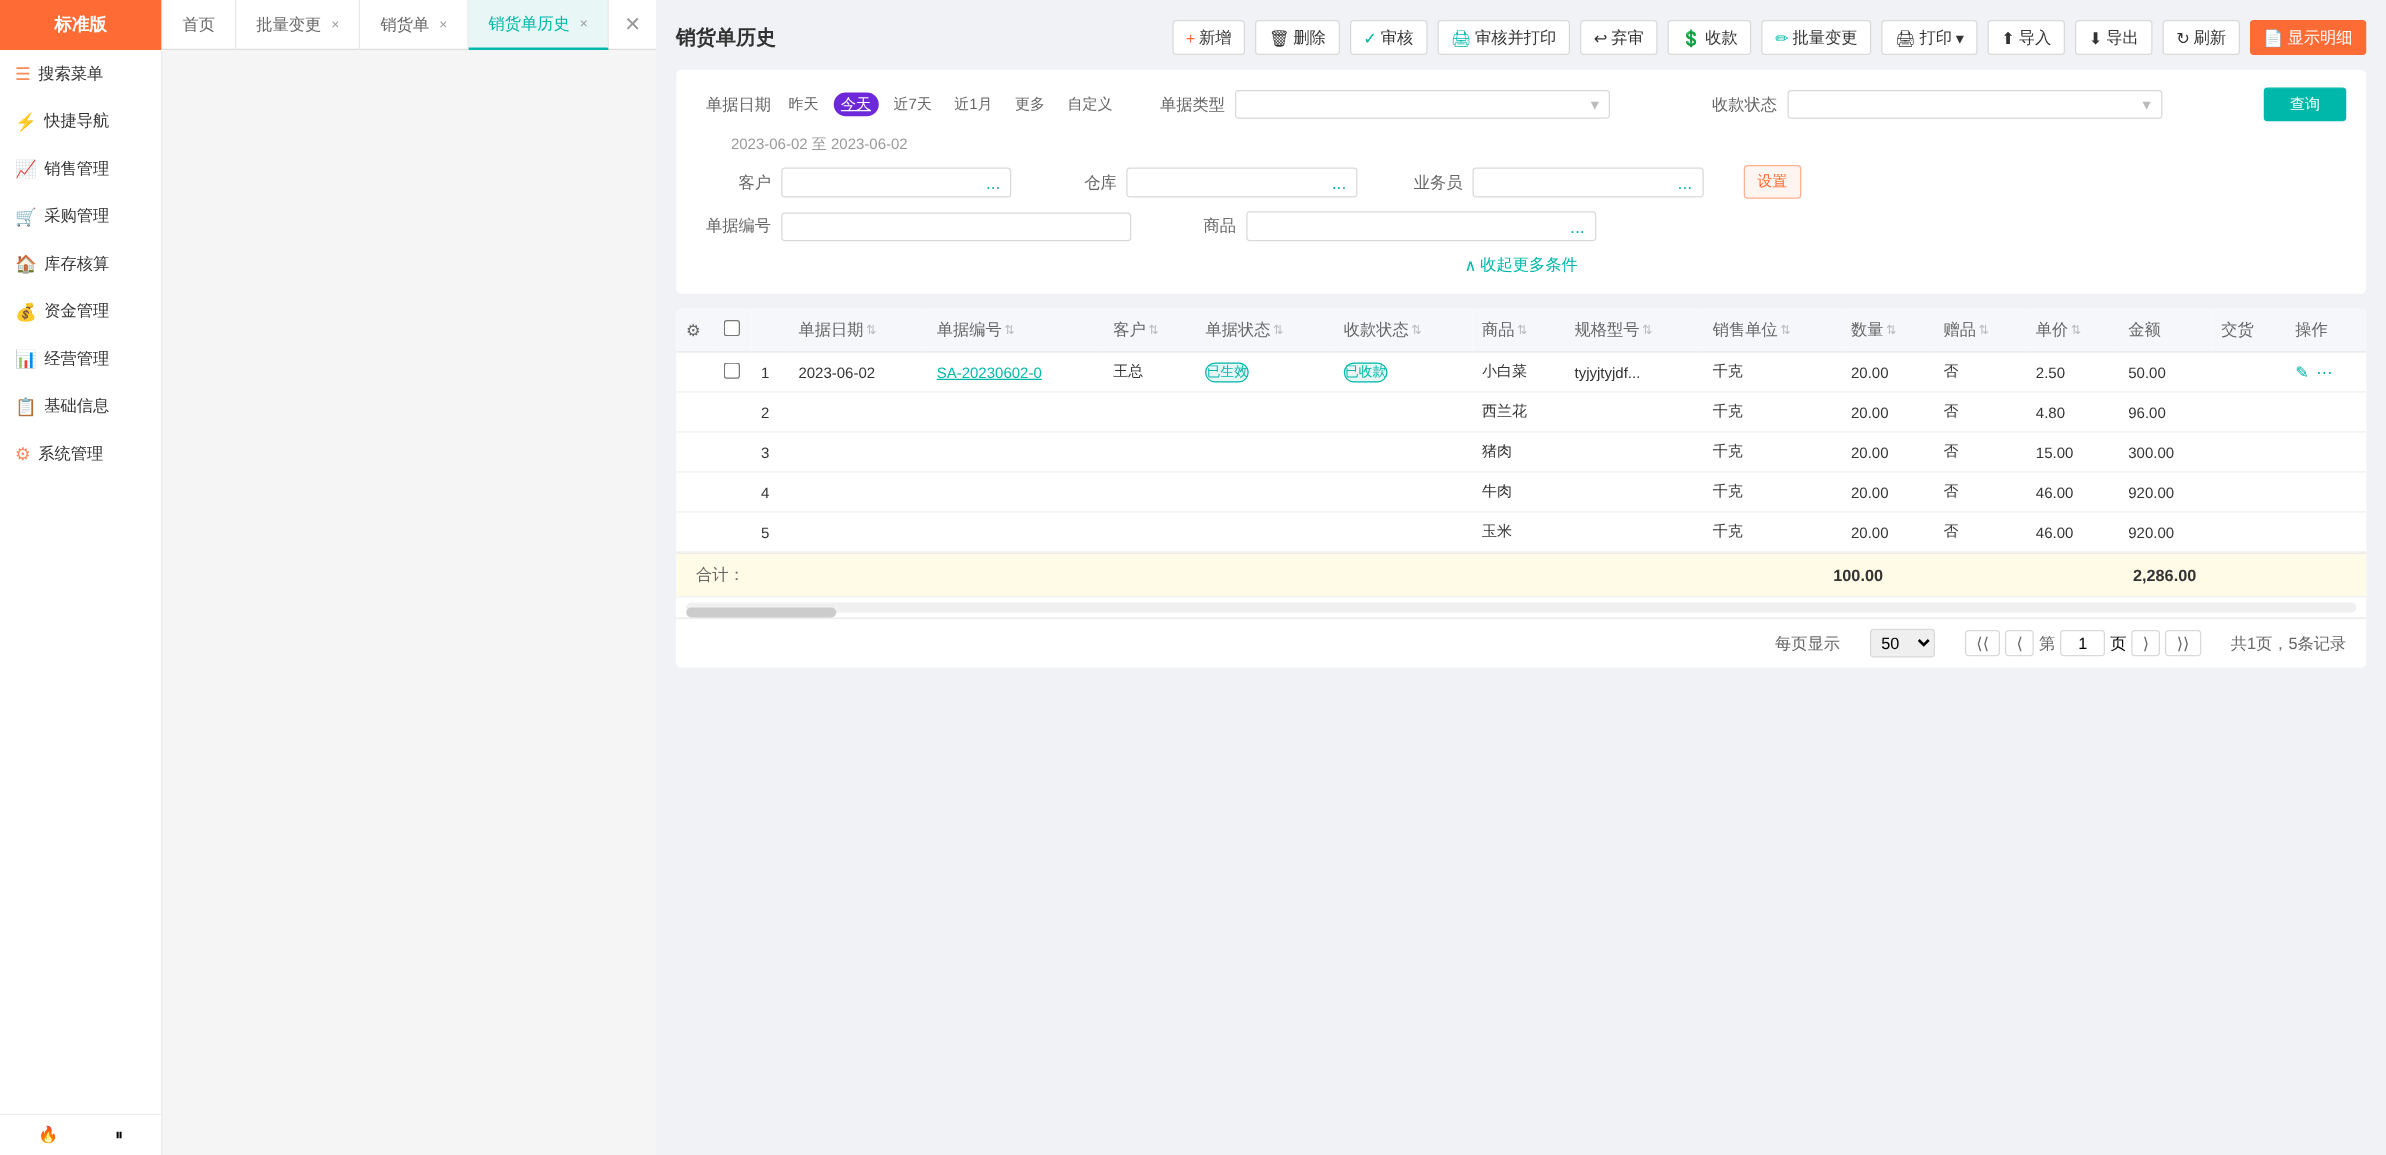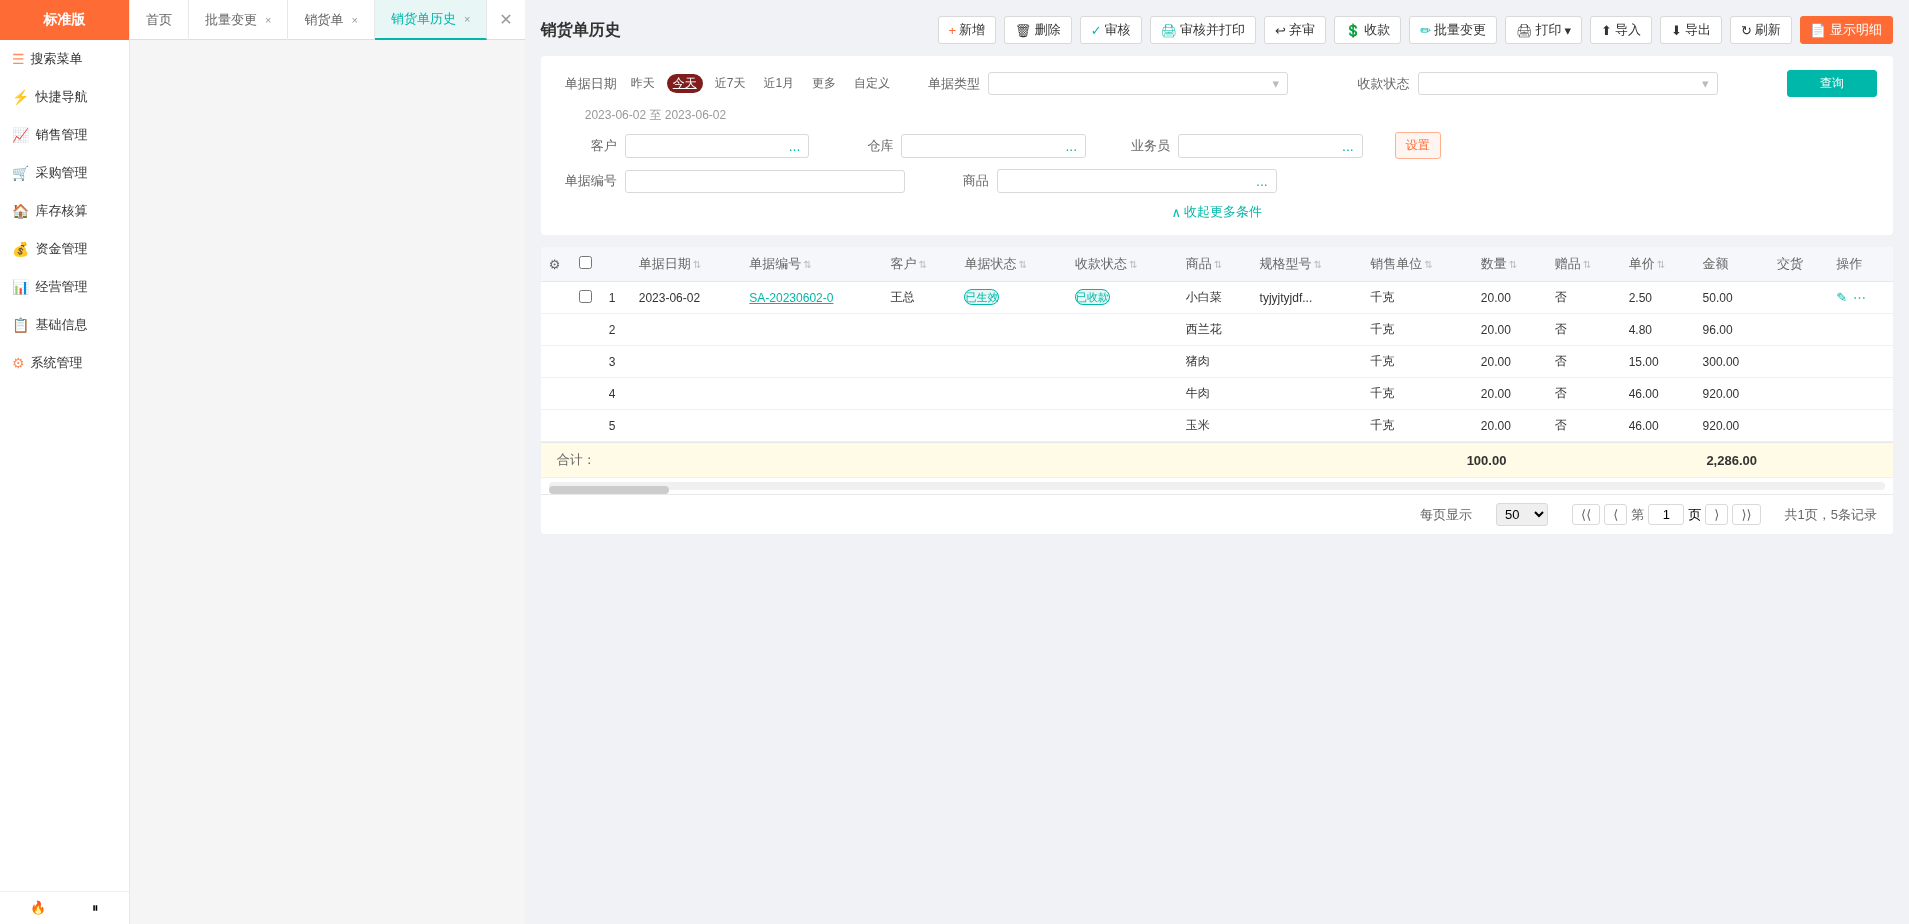--- a/index.html
+++ b/index.html
@@ -19,31 +19,31 @@
     .tab-bar { height: 40px; background: #fff; border-bottom: 1px solid #ddd; display: flex; align-items: center; padding-left: 0; }
     .tab-item { height: 40px; padding: 0 16px; display: flex; align-items: center; gap: 6px; cursor: pointer; color: #666; border-right: 1px solid #e8e8e8; font-size: 13px; }
     .tab-item.active { background: #e8f7f6; color: #00b8a9; border-bottom: 2px solid #00b8a9; }
     .tab-close { font-size: 11px; color: #999; cursor: pointer; margin-left: 2px; }
 
     
     .page-header { display: flex; align-items: center; justify-content: space-between; margin-bottom: 12px; }
     .page-title { font-size: 16px; font-weight: bold; color: #333; }
     .toolbar { display: flex; gap: 8px; align-items: center; flex-wrap: wrap; }
     .btn { padding: 4px 10px; border: 1px solid #d9d9d9; background: #fff; border-radius: 3px; cursor: pointer; color: #333; font-size: 12px; display: flex; align-items: center; gap: 3px; }
-    .btn-teal { background: #00b8a9; color: #fff; border-color: #00b8a9; padding: 4px 32px; }
+    .btn-teal { background: #00b8a9; color: #fff; border-color: #00b8a9; padding: 4px 20px; }
 
     
     .filter-panel { background: #fff; border-radius: 4px; padding: 14px 16px; margin-bottom: 12px; }
     .filter-row { display: flex; gap: 24px; margin-bottom: 10px; align-items: center; }
     .filter-item { display: flex; align-items: center; gap: 8px; }
     .filter-label { color: #666; white-space: nowrap; min-width: 60px; text-align: right; }
     .filter-input { border: 1px solid #d9d9d9; border-radius: 3px; padding: 3px 8px; min-width: 180px; color: #333; outline: none; }
     .date-quick { display: flex; gap: 6px; align-items: center; }
     .date-tag { padding: 1px 6px; border-radius: 3px; cursor: pointer; color: #666; font-size: 12px; }
-    .date-tag.active { background: #7f1d1d; color: #fff; border-radius: 10px; text-decoration: underline; }
+    .date-tag.active { background: #6d28d9; color: #fff; border-radius: 10px; text-decoration: underline; }
     .filter-dots { color: #00b8a9; cursor: pointer; font-size: 14px; }
     .collapse-btn { color: #00b8a9; cursor: pointer; font-size: 12px; display: flex; align-items: center; gap: 3px; justify-content: center; margin-top: 4px; }
 
     
     .table-container { background: #fff; border-radius: 4px; overflow: hidden; }
     .data-table { width: 100%; border-collapse: collapse; }
     .data-table th { background: #f5f7fa; color: #666; font-weight: normal; padding: 8px 8px; border-bottom: 1px solid #e8e8e8; text-align: left; white-space: nowrap; font-size: 12px; }
     .data-table td { padding: 7px 8px; border-bottom: 1px solid #f0f0f0; color: #333; font-size: 12px; }
     .th-sort { display: flex; align-items: center; gap: 2px; cursor: pointer; }
     .sort-icon { color: #bbb; font-size: 10px; }

